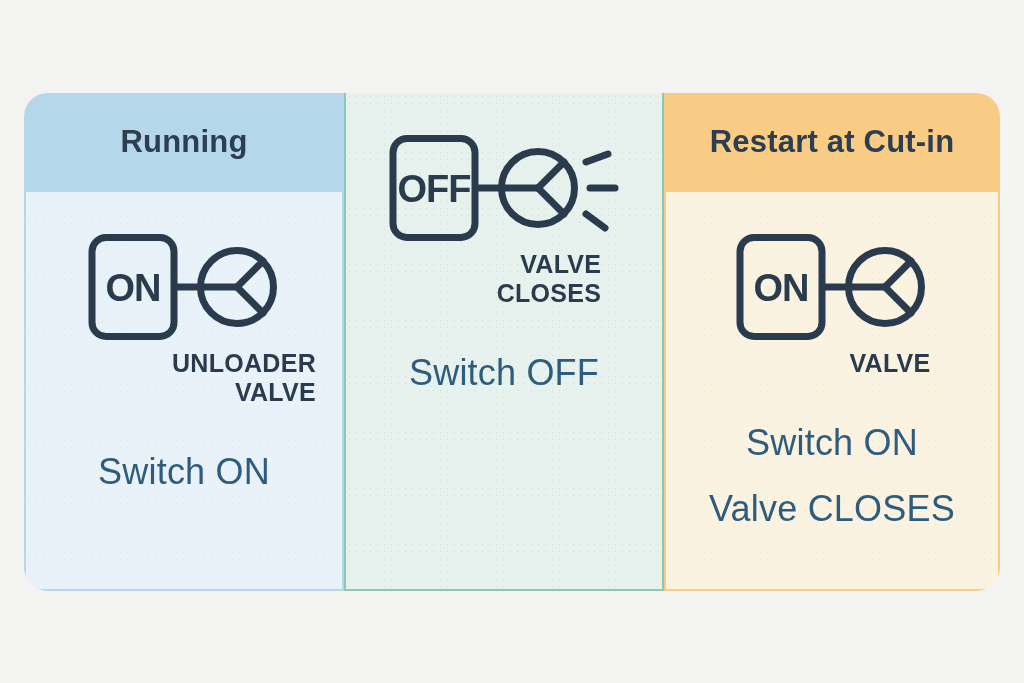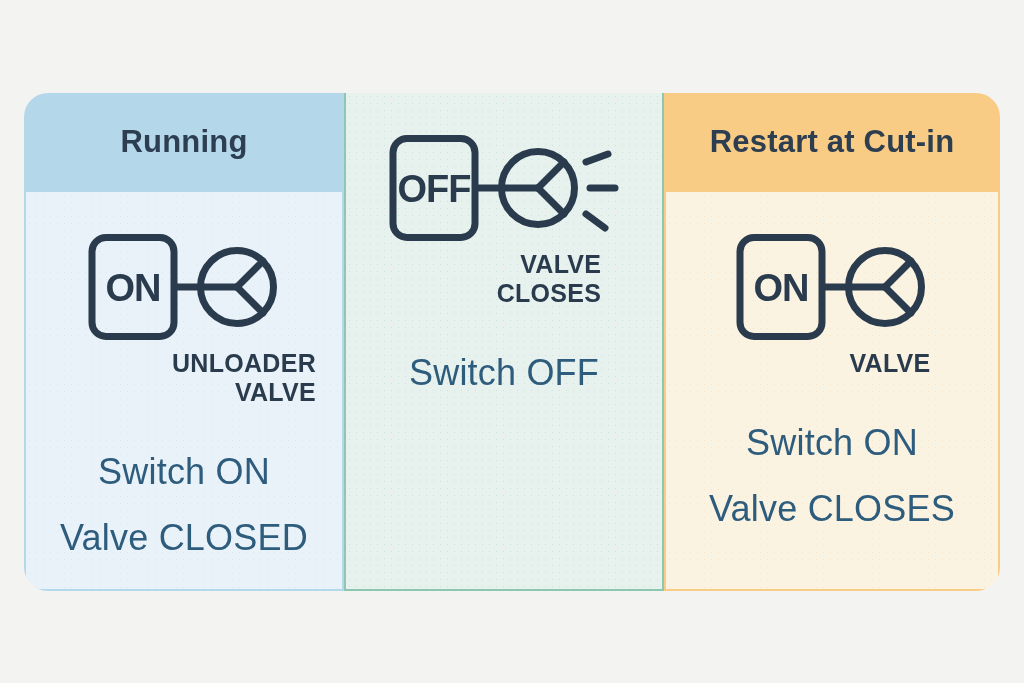--- a/index.html
+++ b/index.html
@@ -101,21 +101,20 @@
             <line x1="150" y1="55" x2="176" y2="29"></line>
             <line x1="150" y1="55" x2="176" y2="81"></line>
           </g>
           <text x="46" y="69" text-anchor="middle">ON</text>
         </svg>
         <div class="valve-label">
           <div>UNLOADER</div>
           <div>VALVE</div>
         </div>
         <div class="big-line switch-line">Switch ON</div>
-        <div class="big-line valve-line">Valve CLOSED</div>
       </div>
     </section>
 
     <section class="col" data-col="1" style="--accent: #8cc7b1; --tint: #e7f2ee; --dot: #8cc7b155;">
       <div class="col-body">
         <svg class="icon" width="232" height="110" viewBox="0 0 232 110">
           <g class="stroke">
             <rect x="5" y="5.5" width="82" height="99" rx="14"></rect>
             <line x1="90" y1="55" x2="150" y2="55"></line>
             <circle cx="150" cy="55" r="36.5"></circle>

